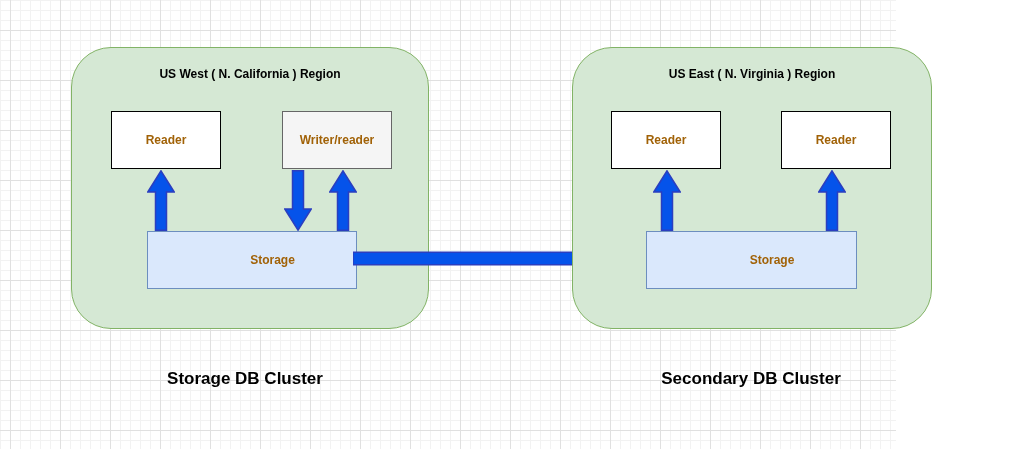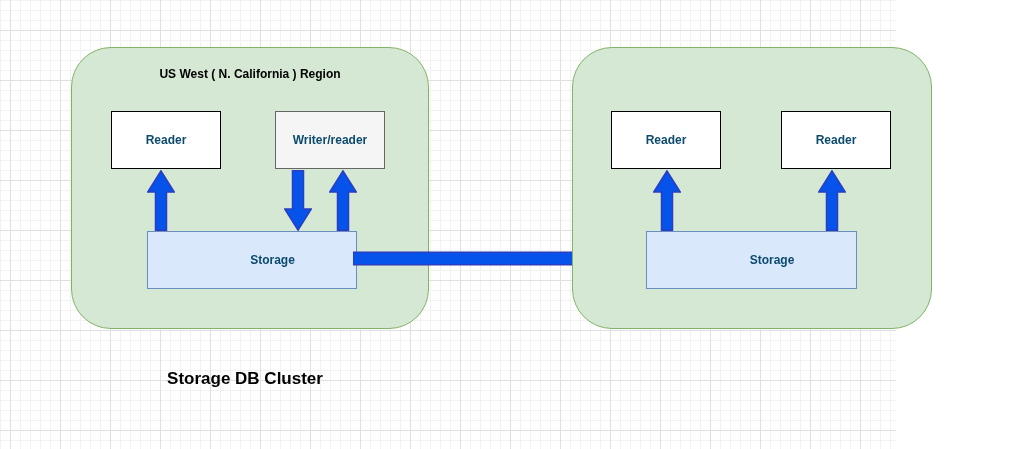--- a/index.html
+++ b/index.html
@@ -32,21 +32,21 @@
     position:absolute;
     top:19px;left:0;right:0;
     text-align:center;
     font-size:12px;font-weight:bold;color:#000;
     line-height:15px;
   }
   .node{
     position:absolute;
     box-sizing:border-box;
     display:flex;align-items:center;justify-content:center;
-    font-size:12px;font-weight:bold;color:#0c4a6e;
+    font-size:12px;font-weight:bold;color:#a16207;
     text-align:center;
   }
   .node.white{background:#ffffff;border:1.5px solid #000000;}
   .node.gray{background:#f5f5f5;border:1.5px solid #666666;}
   .node.storage{background:#dae8fc;border:1px solid #6c8ebf;padding-left:41px;}
   .arrow{position:absolute;display:block;}
   .arrow polygon{stroke:#2b3ebf;stroke-width:1.5;}
   .caption{
     position:absolute;
     width:300px;
@@ -58,21 +58,21 @@
 </head>
 <body>
 
 <div class="canvas">
 
   <section class="region" style="left:71px;top:47px;width:358px;height:282px;">
     <div class="region-title">US West ( N. California ) Region</div>
 
     <div class="node white" style="left:39px;top:63px;width:110px;height:58px;">Reader</div>
 
-    <div class="node gray" style="left:203px;top:63px;width:110px;height:58px;text-align:center;">Writer/reader</div>
+    <div class="node gray" style="left:210px;top:63px;width:110px;height:58px;text-align:center;">Writer/reader</div>
 
     <div class="node storage" style="left:75px;top:183px;width:210px;height:58px;">Storage</div>
 
     <svg class="arrow" style="left:75px;top:122px;" width="28" height="61" viewBox="0 0 28 61">
       <polygon points="14,0.8 27.2,22 19.5,22 19.5,60.2 8.5,60.2 8.5,22 0.8,22" fill="#0553ea"></polygon>
     </svg>
 
     <svg class="arrow" style="left:212px;top:122px;" width="28" height="61" viewBox="0 0 28 61">
       <polygon points="14,60.2 0.8,39 8.5,39 8.5,0.8 19.5,0.8 19.5,39 27.2,39" fill="#0553ea"></polygon>
     </svg>
@@ -80,32 +80,34 @@
     <svg class="arrow" style="left:257px;top:122px;" width="28" height="61" viewBox="0 0 28 61">
       <polygon points="14,0.8 27.2,22 19.5,22 19.5,60.2 8.5,60.2 8.5,22 0.8,22" fill="#0553ea"></polygon>
     </svg>
   </section>
 
   <svg class="arrow" style="left:353px;top:240px;" width="294" height="37" viewBox="0 0 294 37">
     <polygon points="0,12.2 266,12.2 266,0.8 292.8,18.5 266,36.2 266,24.8 0,24.8" fill="#0553ea"></polygon>
   </svg>
 
   <section class="region" style="left:572px;top:47px;width:360px;height:282px;">
+    <div class="region-title">US East ( N. Virginia ) Region</div>
 
     <div class="node white" style="left:38px;top:63px;width:110px;height:58px;">Reader</div>
 
     <div class="node white" style="left:208px;top:63px;width:110px;height:58px;">Reader</div>
 
     <div class="node storage" style="left:73px;top:183px;width:211px;height:58px;">Storage</div>
 
     <svg class="arrow" style="left:80px;top:122px;" width="28" height="61" viewBox="0 0 28 61">
       <polygon points="14,0.8 27.2,22 19.5,22 19.5,60.2 8.5,60.2 8.5,22 0.8,22" fill="#0553ea"></polygon>
     </svg>
 
     <svg class="arrow" style="left:245px;top:122px;" width="28" height="61" viewBox="0 0 28 61">
       <polygon points="14,0.8 27.2,22 19.5,22 19.5,60.2 8.5,60.2 8.5,22 0.8,22" fill="#0553ea"></polygon>
     </svg>
   </section>
 
   <div class="caption" style="left:95px;top:369px;">Storage DB Cluster</div>
 
+  <div class="caption" style="left:601px;top:369px;">Secondary DB Cluster</div>
 
 </div>
 
 </body></html>

